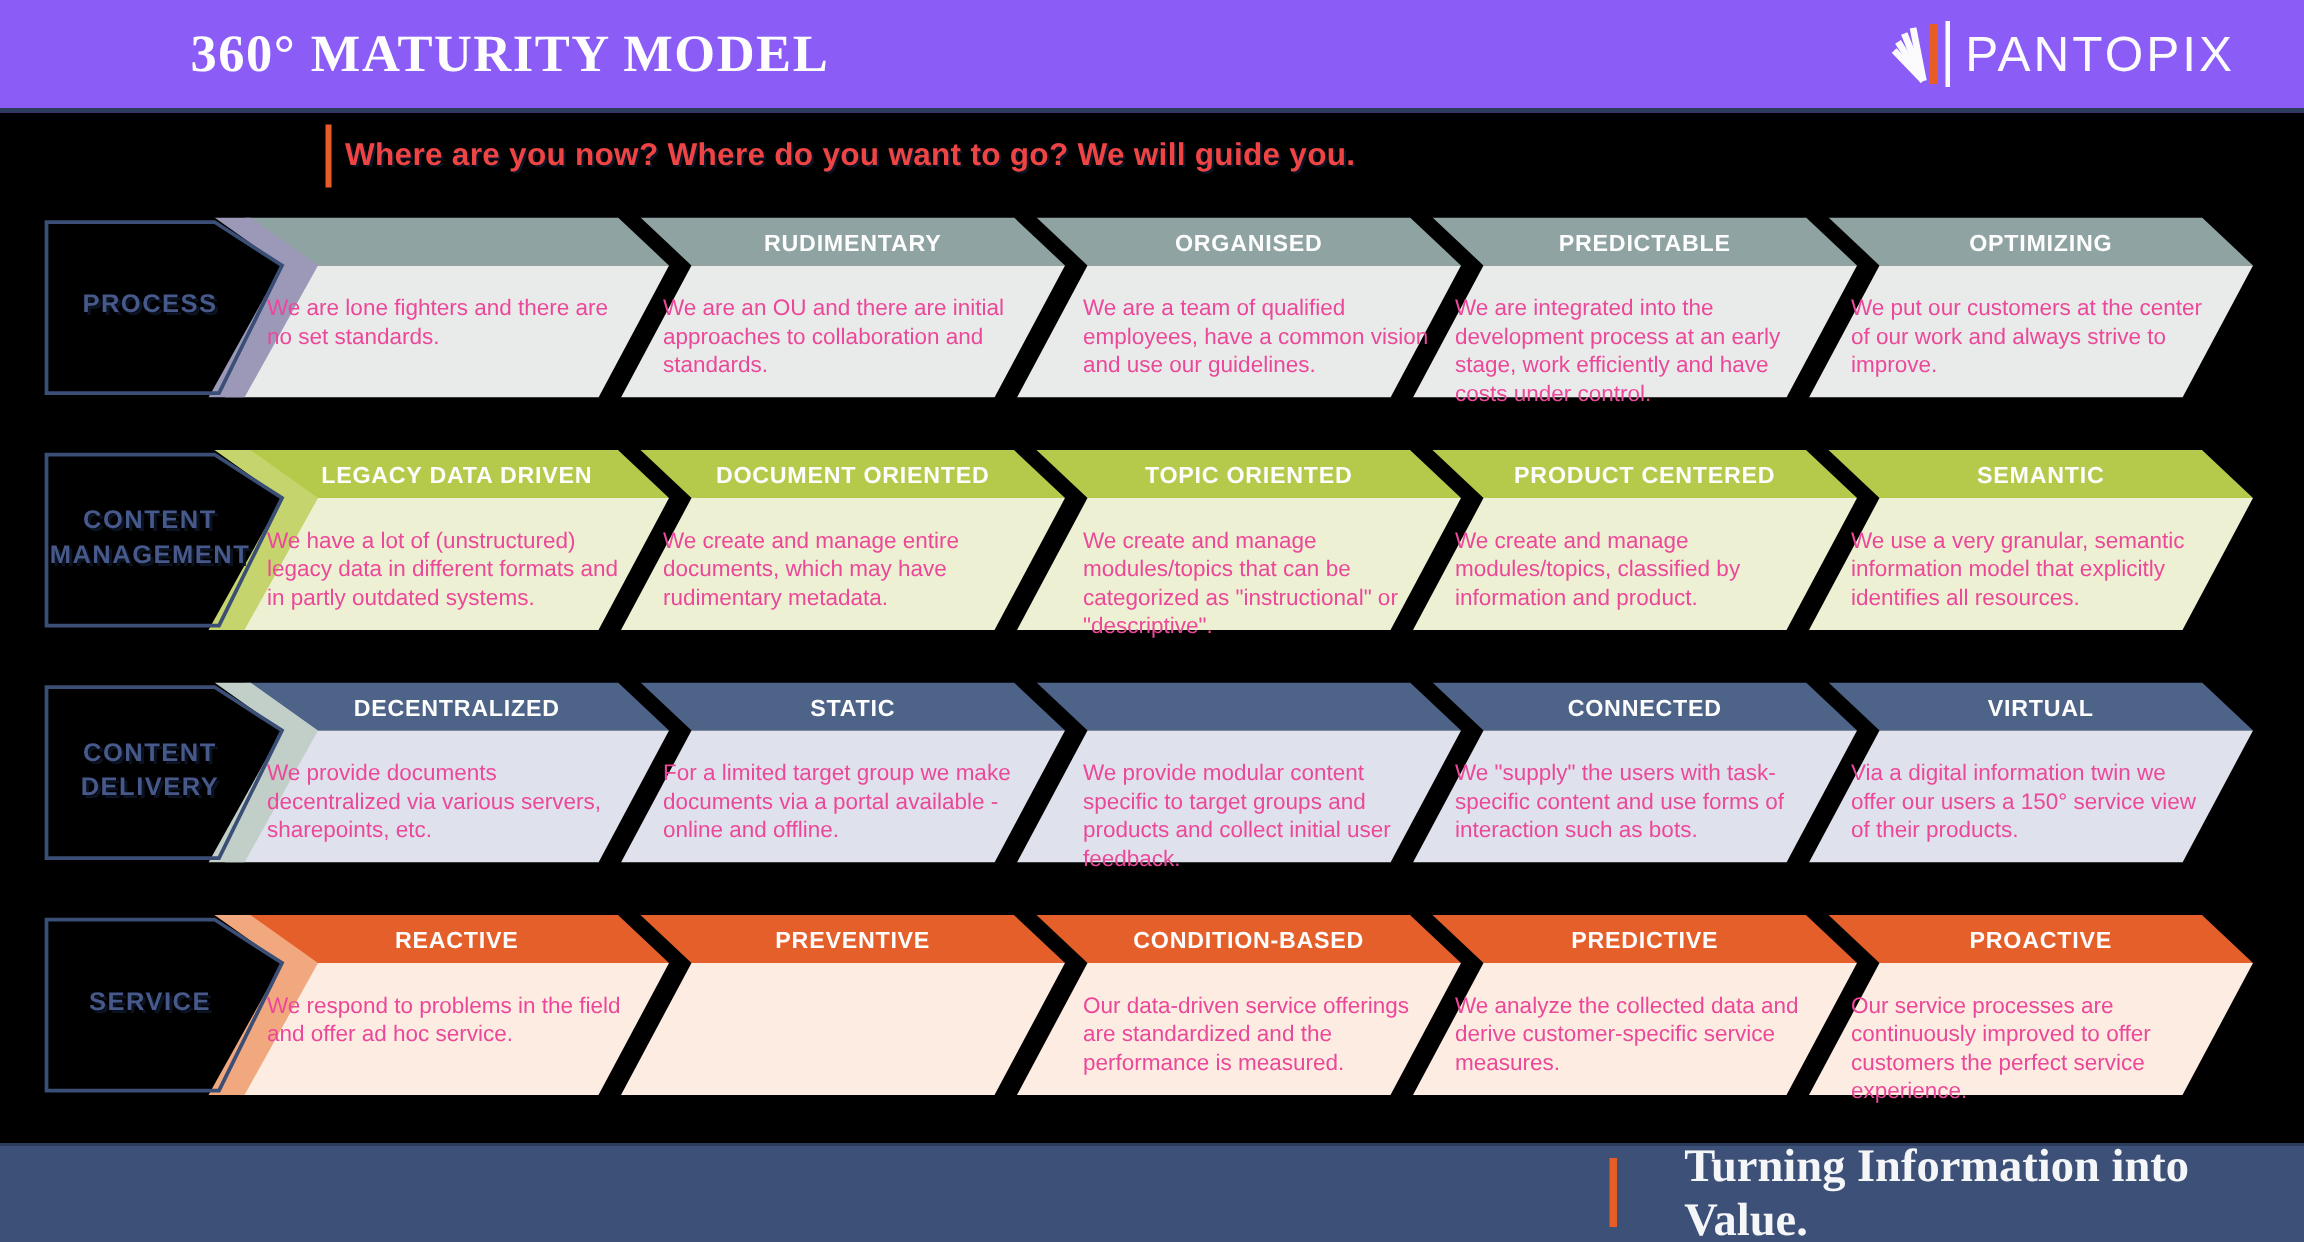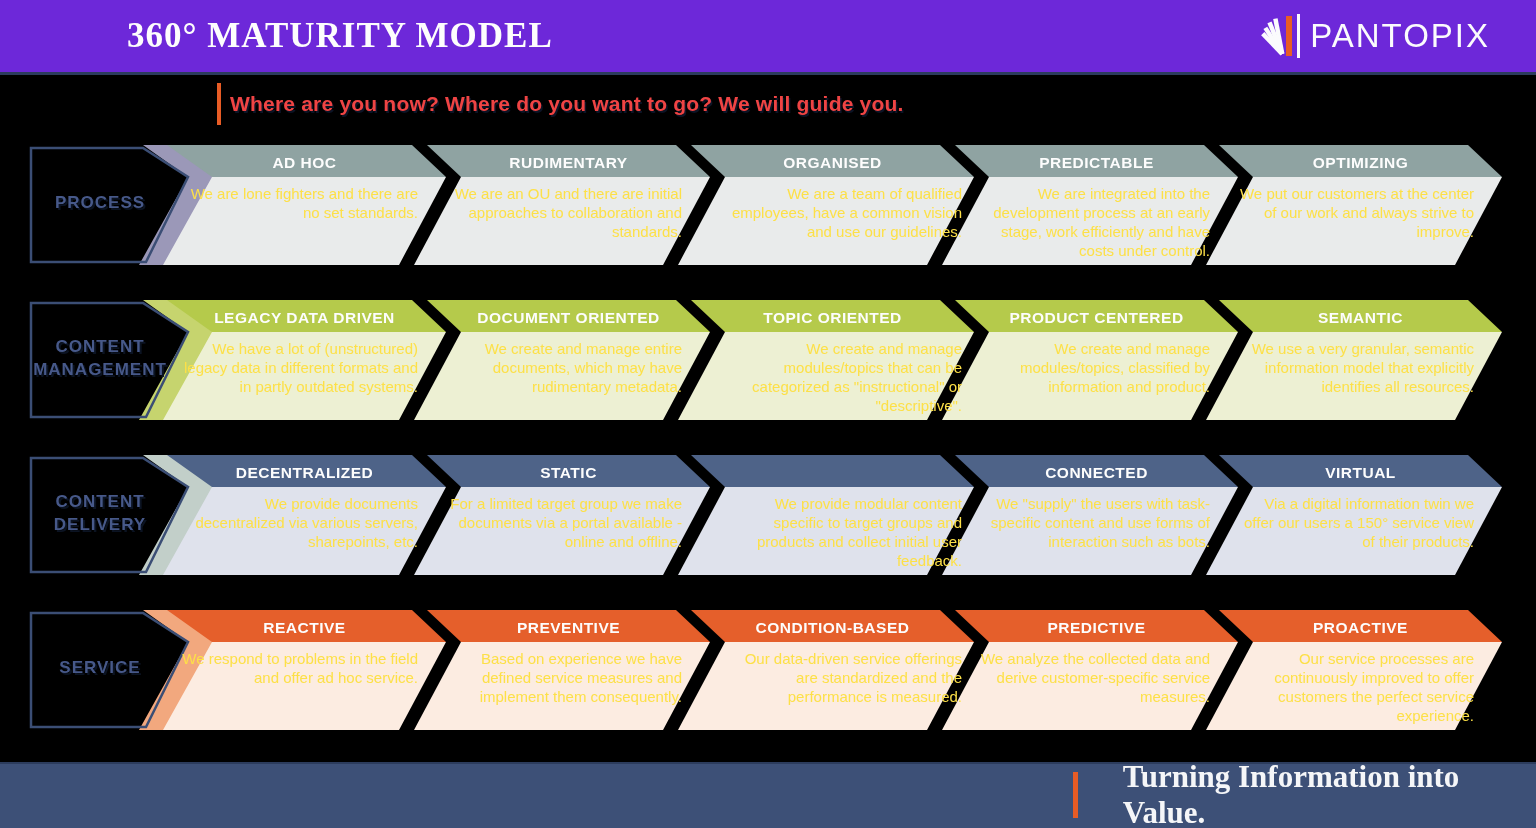--- a/index.html
+++ b/index.html
@@ -1,21 +1,21 @@
 <!DOCTYPE html>
 <html><head>
 <meta charset="utf-8">
 <style>
   html,body{margin:0;padding:0;background:#000;}
   body{width:1536px;height:828px;position:relative;overflow:hidden;
        font-family:"Liberation Sans",sans-serif;}
 
   
   .topbar{position:absolute;left:0;top:0;width:1536px;height:72px;
-          background:#6d28d9;border-bottom:3px solid #2c3c5d;
+          background:#8b5cf6;border-bottom:3px solid #2c3c5d;
           display:flex;align-items:center;}
   .main-title{position:absolute;left:127px;top:0;height:72px;display:flex;align-items:center;
               font-family:"Liberation Serif",serif;font-weight:700;font-size:35px;
               color:#fdfdfd;letter-spacing:1px;}
   .logo{position:absolute;right:46px;top:0;height:72px;display:flex;align-items:center;gap:9px;}
   .logo-text{font-size:33px;color:#fbfbfd;letter-spacing:2px;font-weight:400;}
 
   
   .tagline-wrap{position:absolute;left:217px;top:82px;height:44px;display:flex;align-items:center;}
   .tagline-rule{width:4px;height:42px;background:#e85c25;margin-right:9px;}
@@ -34,22 +34,22 @@
   .lblbox{fill:none;stroke:#3b4e75;stroke-width:2.5;}
 
   .row-label{position:absolute;left:31px;top:0;width:138px;height:117px;
              display:flex;align-items:center;justify-content:center;text-align:center;
              font-weight:700;font-size:17px;letter-spacing:1px;line-height:1.35;
              color:#47598a;text-shadow:2px 2px 0 #0b1322;}
 
   .stage-title{position:absolute;top:6px;width:293px;height:24px;line-height:24px;
                text-align:center;font-weight:700;font-size:15.5px;letter-spacing:.5px;
                color:#fdfdfd;}
-  .stage-desc{position:absolute;top:39px;width:240px;text-align:right;
-              font-size:15px;line-height:19px;color:#fde047;font-weight:400;}
+  .stage-desc{position:absolute;top:51px;width:240px;text-align:left;
+              font-size:15px;line-height:19px;color:#ec4899;font-weight:400;}
   .t0{left:158px;} .t1{left:422px;} .t2{left:686px;} .t3{left:950px;} .t4{left:1214px;}
   .d0{left:178px;} .d1{left:442px;} .d2{left:706px;margin-left:16px;} .d3{left:970px;} .d4{left:1234px;}
 
   
   .botbar{position:absolute;left:0;top:762px;width:1536px;height:66px;background:#3d5077;
           border-top:2px solid #2c3c5d;}
   .slogan-wrap{position:absolute;left:1073px;top:762px;height:66px;display:flex;align-items:center;}
   .slogan-rule{width:5px;height:46px;background:#e85c25;margin-right:13px;}
   .slogan-text{font-family:"Liberation Serif",serif;font-weight:700;font-size:31px;color:#f5f6f8;margin-left:32px;}
 </style>
@@ -87,21 +87,20 @@
     <polygon class="hdr" points="691,0 940,0 974,32 725,32"></polygon>
     <polygon class="bod" points="725,32 974,32 927,120 678,120"></polygon>
     <polygon class="hdr" points="955,0 1204,0 1238,32 989,32"></polygon>
     <polygon class="bod" points="989,32 1238,32 1191,120 942,120"></polygon>
     <polygon class="hdr" points="1219,0 1468,0 1502,32 1253,32"></polygon>
     <polygon class="bod" points="1253,32 1502,32 1455,120 1206,120"></polygon>
     <polygon class="chv" points="143,0 167,0 212,32 163,120 139,120 188,32"></polygon>
     <polygon class="lblbox" points="31,3 143,3 188,32 146,117 31,117"></polygon>
   </svg>
   <div class="row-label">PROCESS</div>
-  <div class="stage-title t0">AD HOC</div>
   <div class="stage-desc d0">We are lone fighters and there are no set standards.</div>
   <div class="stage-title t1">RUDIMENTARY</div>
   <div class="stage-desc d1">We are an OU and there are initial approaches to collaboration and standards.</div>
   <div class="stage-title t2">ORGANISED</div>
   <div class="stage-desc d2">We are a team of qualified employees, have a common vision and use our guidelines.</div>
   <div class="stage-title t3">PREDICTABLE</div>
   <div class="stage-desc d3">We are integrated into the development process at an early stage, work efficiently and have costs under control.</div>
   <div class="stage-title t4">OPTIMIZING</div>
   <div class="stage-desc d4">We put our customers at the center of our work and always strive to improve.</div>
 </div>
@@ -173,21 +172,20 @@
     <polygon class="bod" points="989,32 1238,32 1191,120 942,120"></polygon>
     <polygon class="hdr" points="1219,0 1468,0 1502,32 1253,32"></polygon>
     <polygon class="bod" points="1253,32 1502,32 1455,120 1206,120"></polygon>
     <polygon class="chv" points="143,0 167,0 212,32 163,120 139,120 188,32"></polygon>
     <polygon class="lblbox" points="31,3 143,3 188,32 146,117 31,117"></polygon>
   </svg>
   <div class="row-label">SERVICE</div>
   <div class="stage-title t0">REACTIVE</div>
   <div class="stage-desc d0">We respond to problems in the field and offer ad hoc service.</div>
   <div class="stage-title t1">PREVENTIVE</div>
-  <div class="stage-desc d1">Based on experience we have defined service measures and implement them consequently.</div>
   <div class="stage-title t2">CONDITION-BASED</div>
   <div class="stage-desc d2">Our data-driven service offerings are standardized and the performance is measured.</div>
   <div class="stage-title t3">PREDICTIVE</div>
   <div class="stage-desc d3">We analyze the collected data and derive customer-specific service measures.</div>
   <div class="stage-title t4">PROACTIVE</div>
   <div class="stage-desc d4">Our service processes are continuously improved to offer customers the perfect service experience.</div>
 </div>
 
 <div class="botbar"></div>
 <div class="slogan-wrap">

